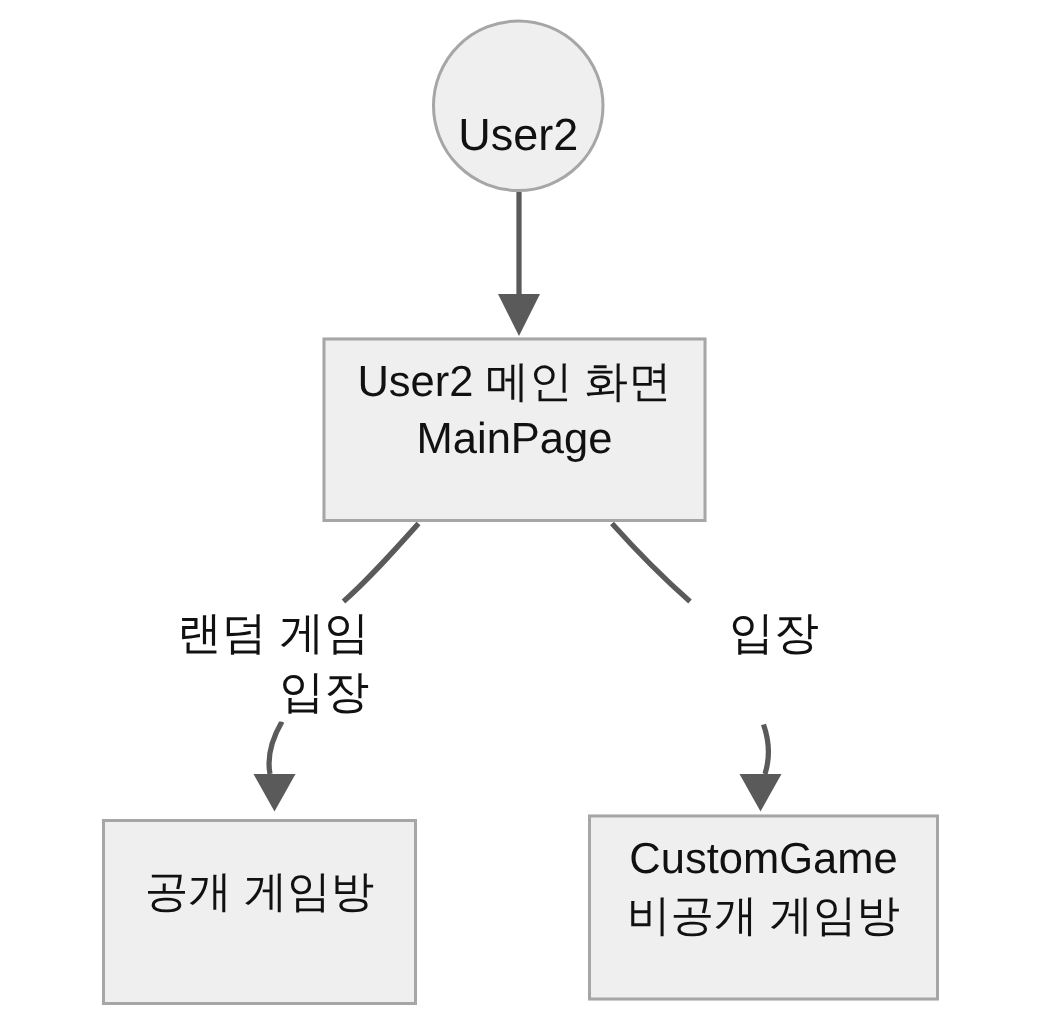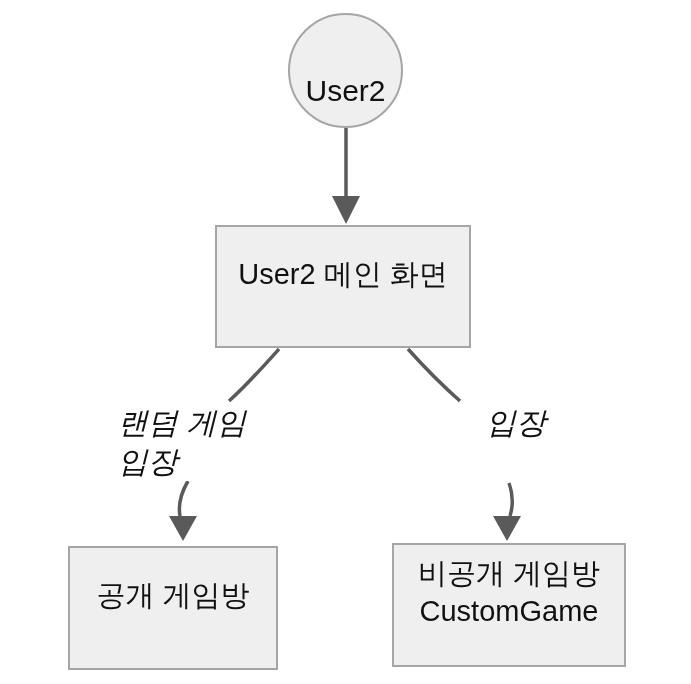--- a/index.html
+++ b/index.html
@@ -23,22 +23,22 @@
     border:2px solid var(--node-border);
     display:flex;flex-direction:column;align-items:center;justify-content:center;
     text-align:center;box-sizing:border-box;
   }
   .node .line{font-size:29px;line-height:38px;white-space:nowrap;}
   .node.circle{border-radius:50%;}
   .node.circle .line{font-size:30px;margin-top:40px;}
   .node.rect{padding-bottom:26px;}
   .edge-label{
     position:absolute;transform:translateX(-50%);
-    text-align:left;font-size:30px;line-height:39px;
-    background:var(--bg);white-space:nowrap;font-style:italic;
+    text-align:right;font-size:30px;line-height:39px;
+    background:var(--bg);white-space:nowrap;
   }
   #node-user2{left:288px;top:13px;width:115px;height:115px;}
   #node-main{left:215px;top:225px;width:256px;height:123px;}
   #node-random{left:68px;top:546px;width:210px;height:124px;}
   #node-custom{left:392px;top:543px;width:234px;height:124px;}
   #label-random{left:182px;top:403px;}
   #label-custom{left:516px;top:403px;}
 </style>
 </head>
 <body>
@@ -60,33 +60,34 @@
     <path d="M509,483 Q515,500 510,516"></path>
     <polygon points="507,541 493,516 521,516"></polygon>
   </svg>
 
   <div class="node circle" id="node-user2">
     <span class="line">User2</span>
   </div>
 
   <div class="node rect" id="node-main">
     <span class="line">User2 메인 화면</span>
+    <span class="line">MainPage</span>
   </div>
 
   <div class="edge-label" id="label-random">
     <div>랜덤 게임</div>
     <div>입장</div>
   </div>
 
   <div class="edge-label" id="label-custom">
     <div>입장</div>
   </div>
 
   <div class="node rect" id="node-random">
     <span class="line">공개 게임방</span>
   </div>
 
   <div class="node rect" id="node-custom">
+    <span class="line">CustomGame</span>
     <span class="line">비공개 게임방</span>
-    <span class="line">CustomGame</span>
   </div>
 
 </div>
 
 </body></html>

